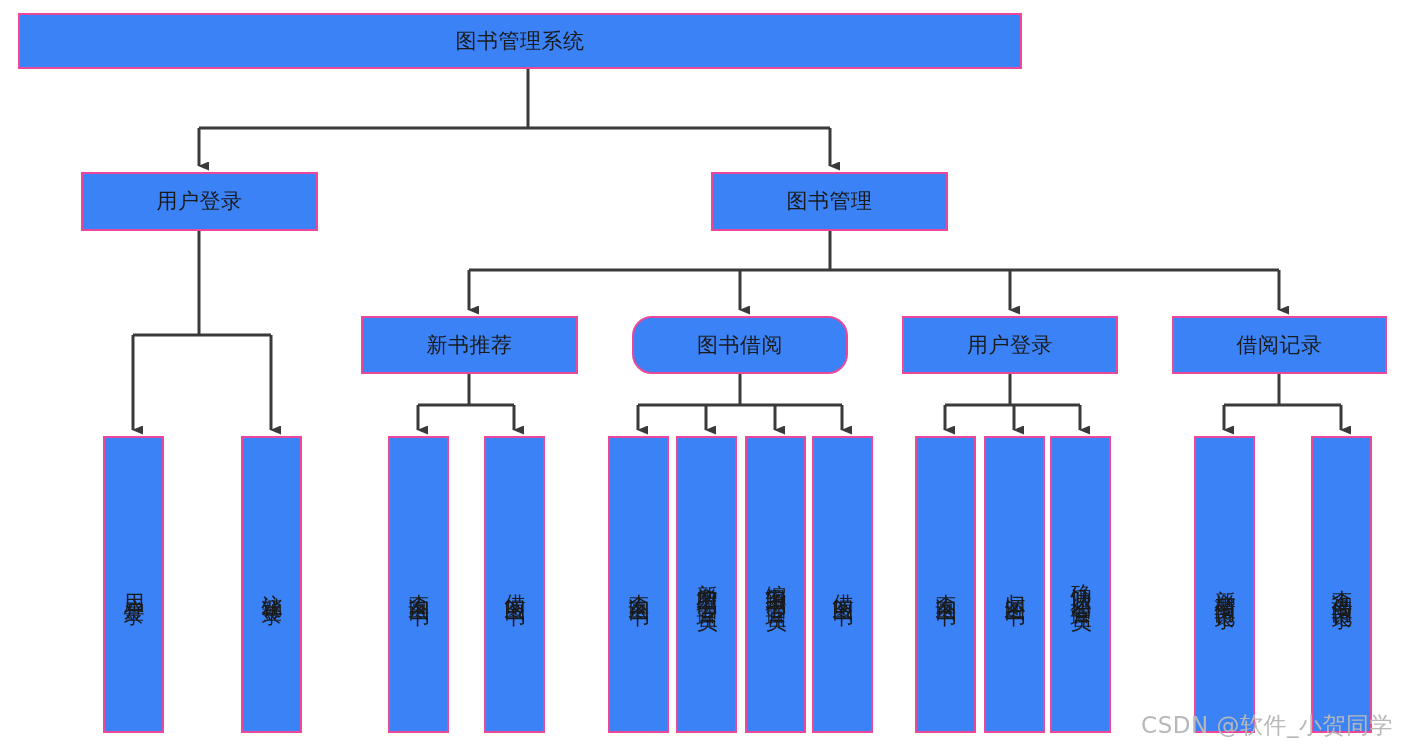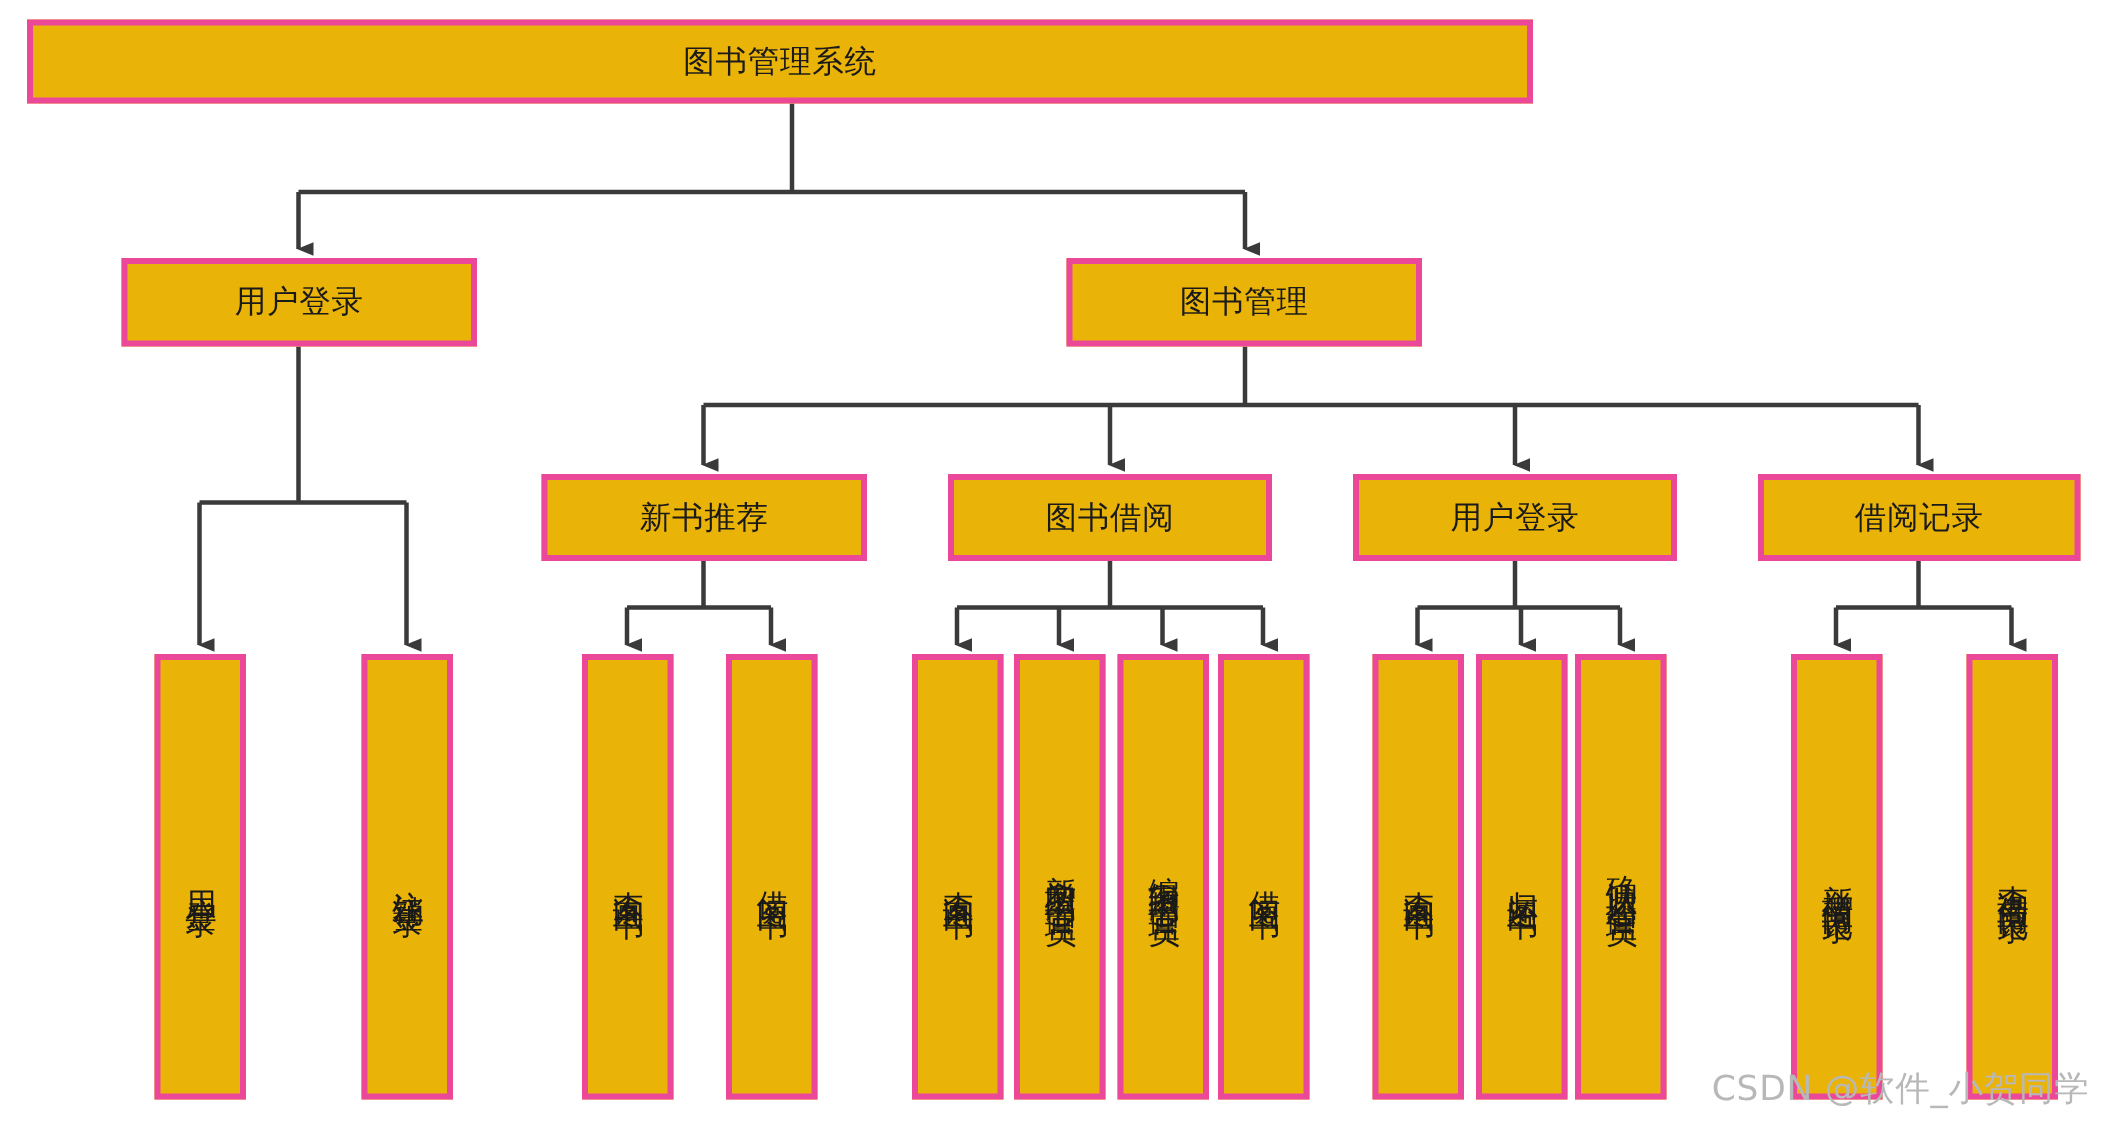--- a/index.html
+++ b/index.html
@@ -21,22 +21,22 @@
   #diagram-svg {
     position: absolute;
     left: 0;
     top: 0;
     width: 1405px;
     height: 747px;
   }
   .node {
     position: absolute;
     box-sizing: border-box;
-    border: 4px solid #ec4899;
-    background: #eab308;
+    border: 2px solid #ec4899;
+    background: #3b82f6;
     display: flex;
     align-items: center;
     justify-content: center;
     color: #1a1a1a;
     z-index: 2;
   }
   .node .label {
     display: block;
     text-align: center;
     line-height: 1.18;
@@ -133,21 +133,21 @@
   <div class="node horiz" id="node-l2-0" style="left: 81px; top: 172px; width: 237px; height: 59px;">
     <span class="label">用户登录</span>
   </div>
   <div class="node horiz" id="node-l3-0" style="left: 361px; top: 316px; width: 217px; height: 58px;">
     <span class="label">新书推荐</span>
   </div>
 
   <div class="node horiz" id="node-l2-1" style="left: 711px; top: 172px; width: 237px; height: 59px;">
     <span class="label">图书管理</span>
   </div>
-  <div class="node horiz" id="node-l3-1" style="left: 632px; top: 316px; width: 216px; height: 58px;">
+  <div class="node horiz" id="node-l3-1" style="left: 632px; top: 316px; width: 216px; height: 58px; border-radius: 20px;">
     <span class="label">图书借阅</span>
   </div>
   <div class="node horiz" id="node-l3-2" style="left: 902px; top: 316px; width: 216px; height: 58px;">
     <span class="label">用户登录</span>
   </div>
   <div class="node horiz" id="node-l3-3" style="left: 1172px; top: 316px; width: 215px; height: 58px;">
     <span class="label">借阅记录</span>
   </div>
 
   <div class="node vert" id="node-leaf-0" style="left: 103px; top: 436px; width: 61px; height: 297px;">

